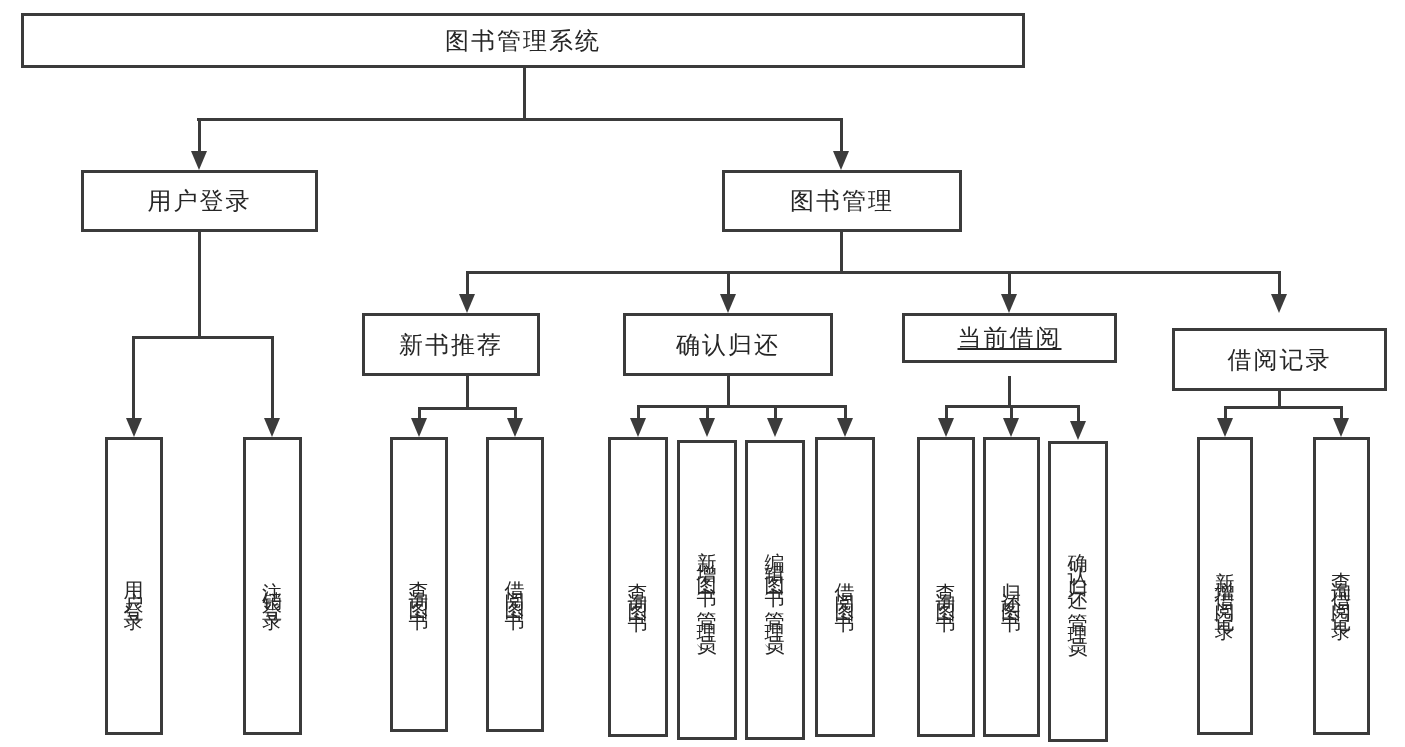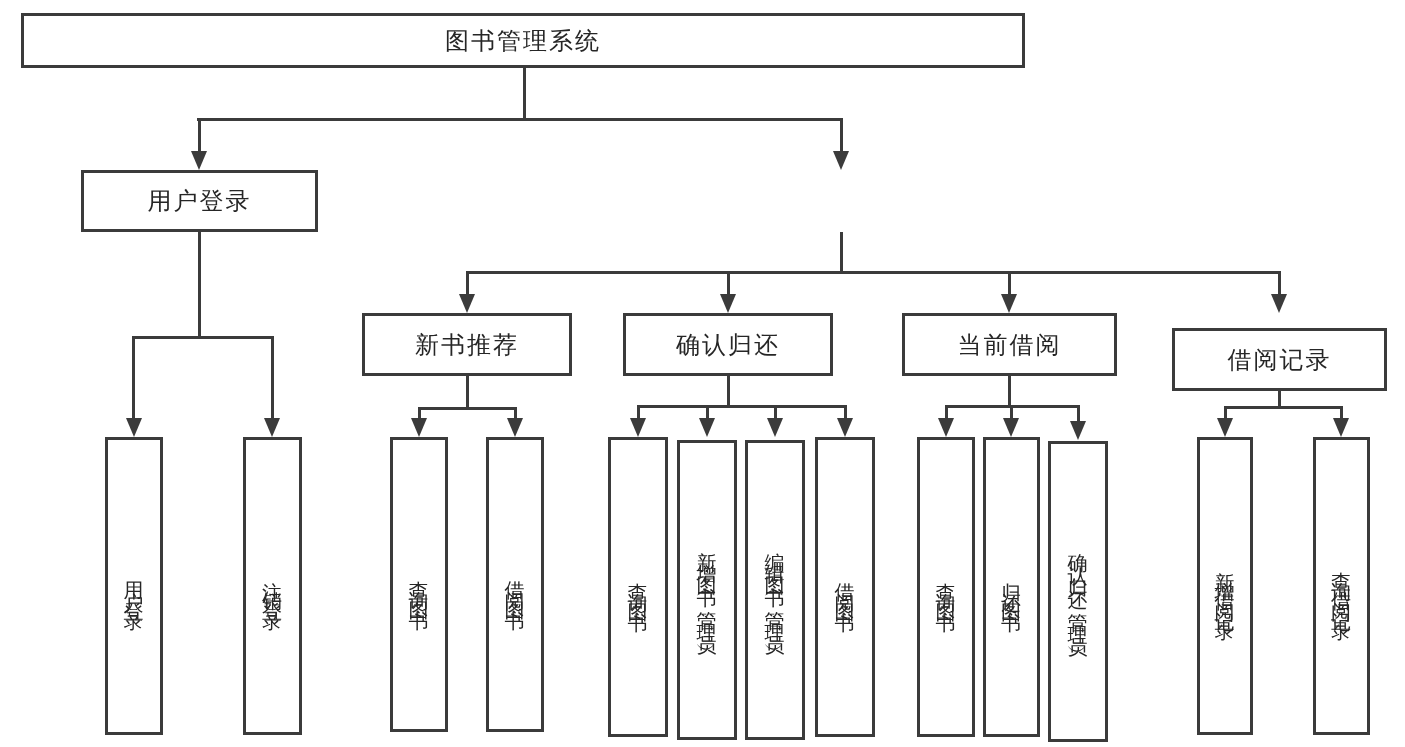--- a/index.html
+++ b/index.html
@@ -118,26 +118,27 @@
   <div class="hl" style="left:1224px;top:406px;width:118px;"></div>
   <div class="vl" style="left:1224px;top:406px;height:13px;"></div>
   <div class="ah" style="left:1217px;top:418px;"></div>
   <div class="vl" style="left:1340px;top:406px;height:13px;"></div>
   <div class="ah" style="left:1333px;top:418px;"></div>
 
   <div class="box hbox" style="left:21px;top:13px;width:1004px;height:55px;">图书管理系统</div>
 
   <div class="box hbox" style="left:81px;top:170px;width:237px;height:62px;">用户登录</div>
 
+  <div class="box hbox" style="left:722px;top:170px;width:240px;height:62px;">图书管理</div>
 
-  <div class="box hbox" style="left:362px;top:313px;width:210px;height:63px;">新书推荐</div>
+  <div class="box hbox" style="left:362px;top:313px;width:178px;height:63px;">新书推荐</div>
 
   <div class="box hbox" style="left:623px;top:313px;width:210px;height:63px;">确认归还</div>
 
-  <div class="box hbox" style="left:902px;top:313px;width:215px;height:63px;">当前借阅</div>
+  <div class="box hbox" style="left:902px;top:313px;width:215px;height:50px;text-decoration:underline;">当前借阅</div>
 
   <div class="box hbox" style="left:1172px;top:328px;width:215px;height:63px;">借阅记录</div>
 
   <div class="box vbox" style="left:105px;top:437px;width:58px;height:298px;">
     <span>用户登录</span>
   </div>
   <div class="box vbox" style="left:243px;top:437px;width:59px;height:298px;">
     <span>注销登录</span>
   </div>
 

